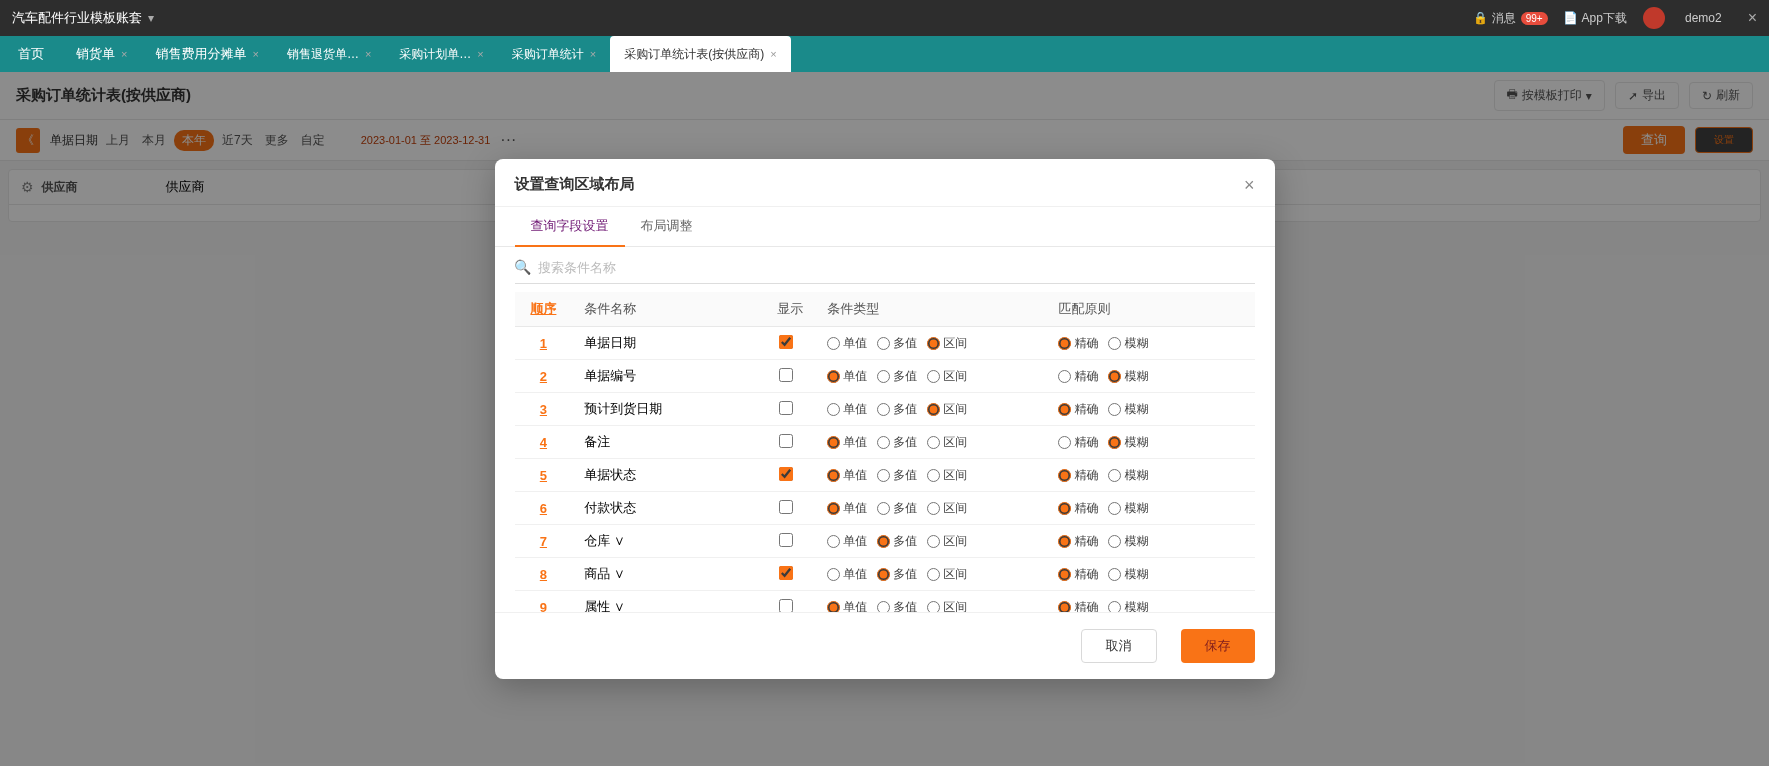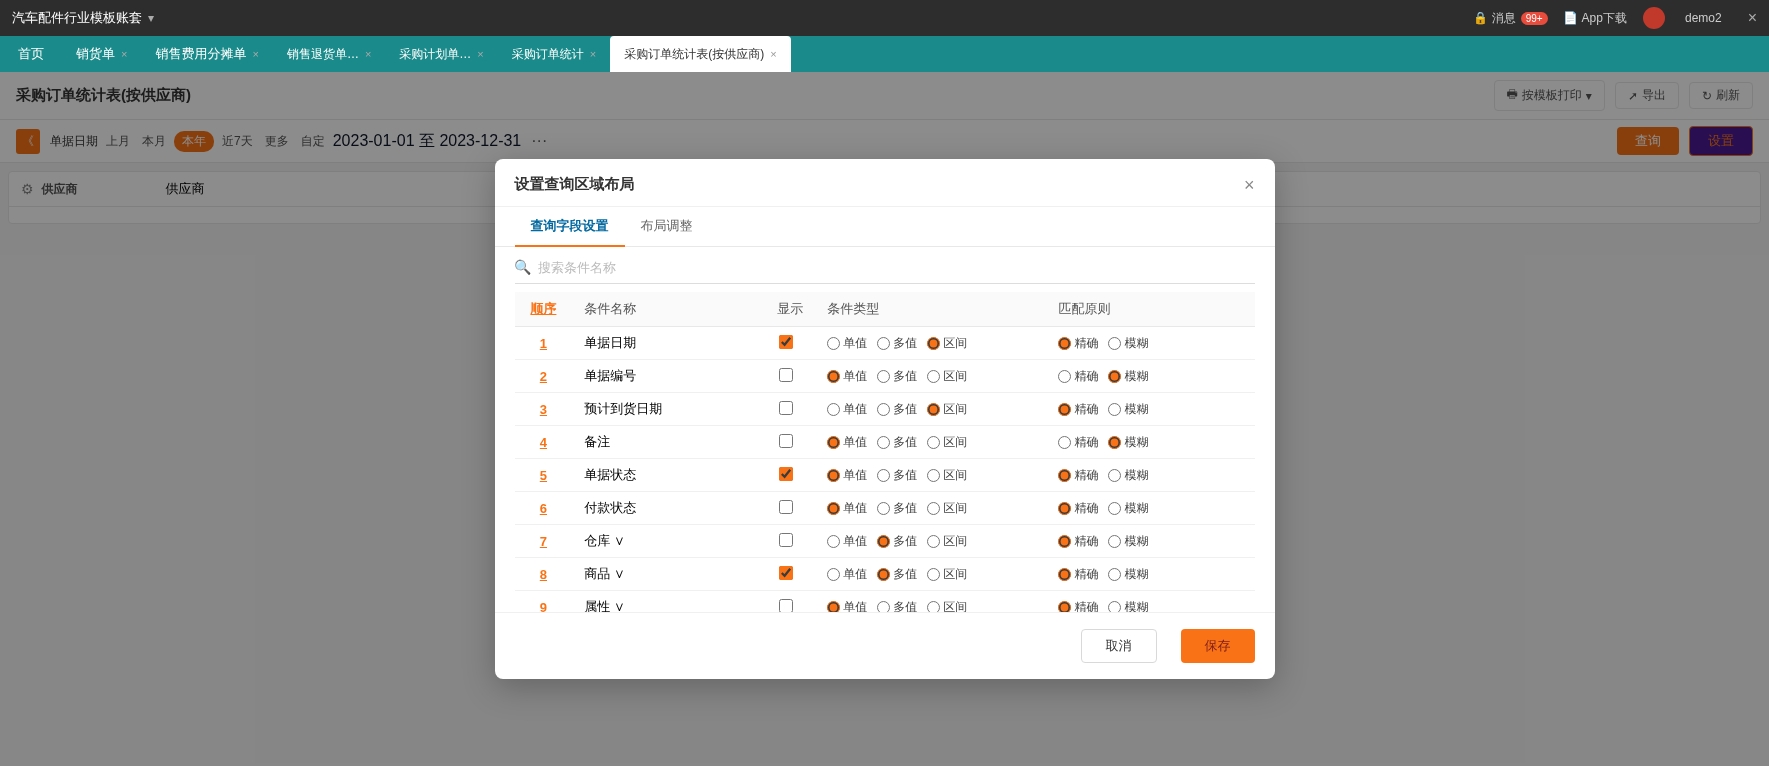--- a/index.html
+++ b/index.html
@@ -78,24 +78,24 @@
       padding: 6px 16px;
       display: flex;
       align-items: center;
       gap: 10px;
       border-bottom: 1px solid #e8e8e8;
     }
     .filter-collapse-btn { background: #f97316; border: none; color: white; border-radius: 3px; padding: 4px 6px; cursor: pointer; font-size: 12px; }
     .filter-date-group { display: flex; align-items: center; gap: 4px; font-size: 12px; color: #333; }
     .date-btn { border: none; background: none; cursor: pointer; font-size: 12px; color: #555; padding: 2px 4px; }
     .date-btn.active { background: #f97316; color: white; border-radius: 10px; padding: 2px 8px; }
-    .date-range { font-size: 16px; color: #0f172a; }
+    .date-range { font-size: 11px; color: #c2410c; margin-left: 28px; }
     .dots-btn { border: none; background: none; cursor: pointer; color: #555; font-size: 16px; }
     .btn-query { background: #f97316; border: none; color: white; border-radius: 4px; padding: 5px 18px; cursor: pointer; font-size: 13px; }
-    .btn-set { border: 1px solid #f97316; background: #4c1d95; color: #f97316; border-radius: 4px; padding: 5px 18px; cursor: pointer; font-size: 13px; }
+    .btn-set { border: 1px solid #f97316; background: #404040; color: #f97316; border-radius: 4px; padding: 5px 18px; cursor: pointer; font-size: 10px; }
 
     
     .table-area {
       background: #fff;
       margin: 8px;
       border-radius: 4px;
       border: 1px solid #e8e8e8;
     }
     .table-toolbar { padding: 8px 12px; display: flex; align-items: center; gap: 8px; border-bottom: 1px solid #e8e8e8; }
     .gear-icon { color: #888; font-size: 14px; cursor: pointer; }
@@ -135,21 +135,21 @@
     
     .dialog-tabs { display: flex; padding: 0 20px; border-bottom: 1px solid #e8e8e8; gap: 0; }
     .dialog-tab {
       padding: 10px 16px;
       font-size: 13px;
       cursor: pointer;
       color: #666;
       border-bottom: 2px solid transparent;
       margin-bottom: -1px;
     }
-    .dialog-tab.active { color: #0369a1; border-bottom: 2px solid #f97316; font-weight: 700; }
+    .dialog-tab.active { color: #701a75; border-bottom: 2px solid #f97316; font-weight: 400; }
 
     
     .search-box {
       display: flex;
       align-items: center;
       margin: 12px 20px 8px;
       border: none;
       border-bottom: 1px solid #ddd;
       padding-bottom: 8px;
       gap: 6px;

